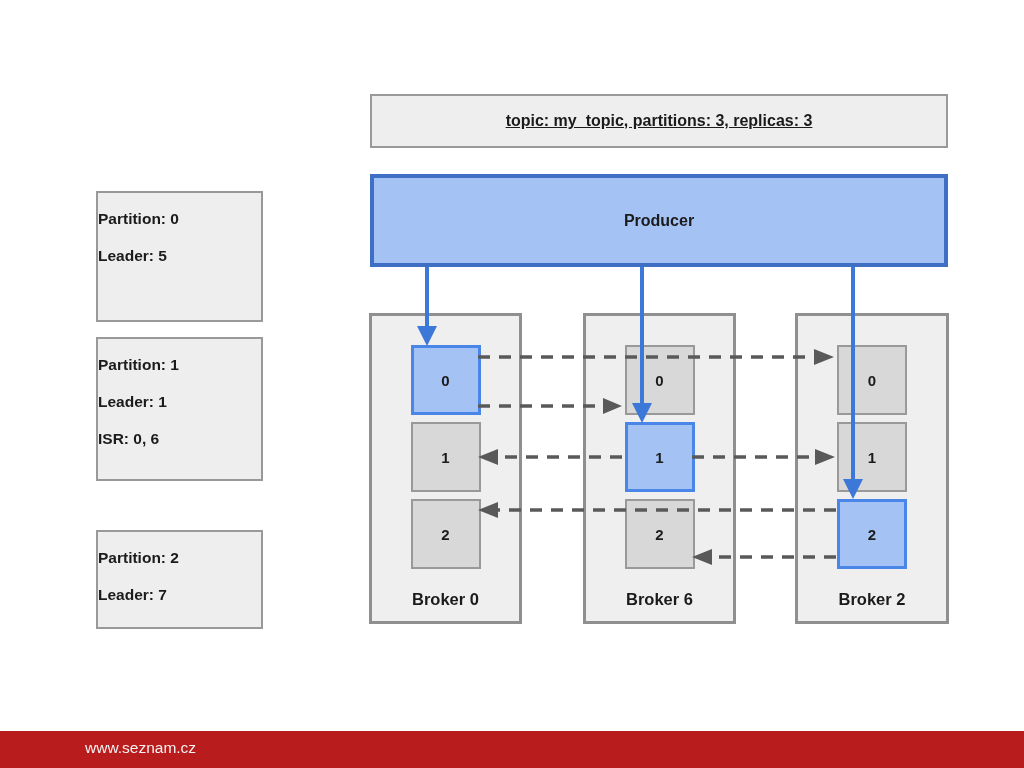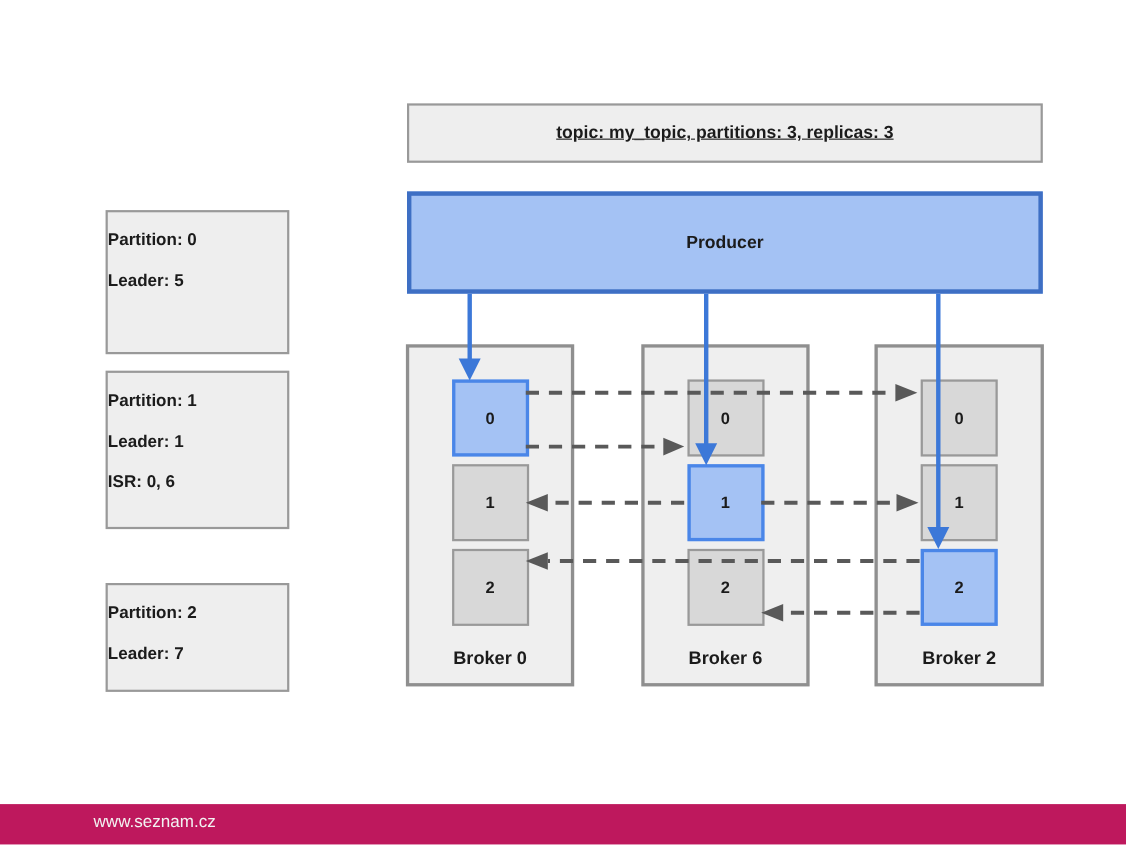--- a/index.html
+++ b/index.html
@@ -76,21 +76,21 @@
   }
 
   .arrows-layer {
     position: absolute; left: 0; top: 0;
     width: 1024px; height: 768px;
     pointer-events: none;
   }
 
   .footer-bar {
     left: 0; top: 731px; width: 1024px; height: 37px;
-    background: #be185d;
+    background: #b91c1c;
     display: flex; align-items: center;
     padding-left: 85px;
   }
   .footer-url {
     color: #f2f2f2; font-size: 15.5px; margin-top: -3px;
   }
 </style>
 </head>
 <body>
 

